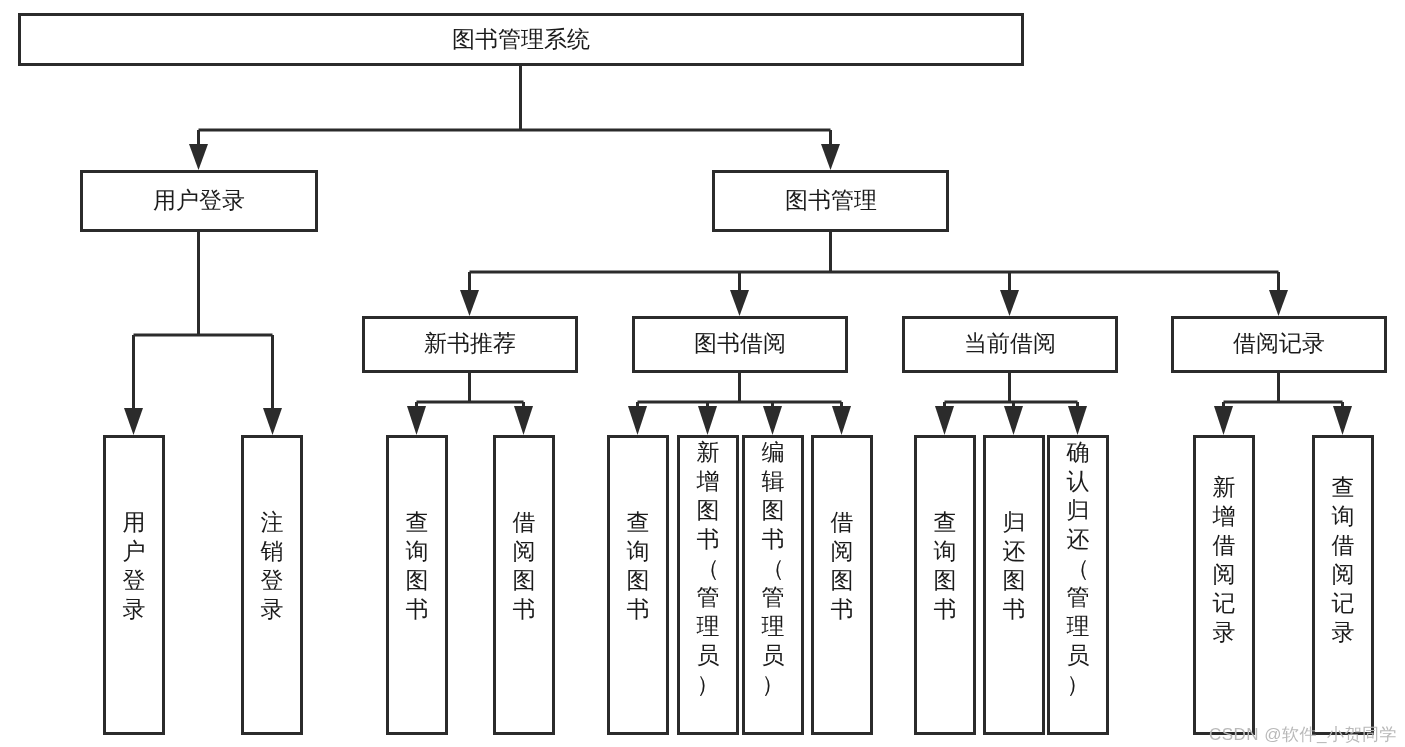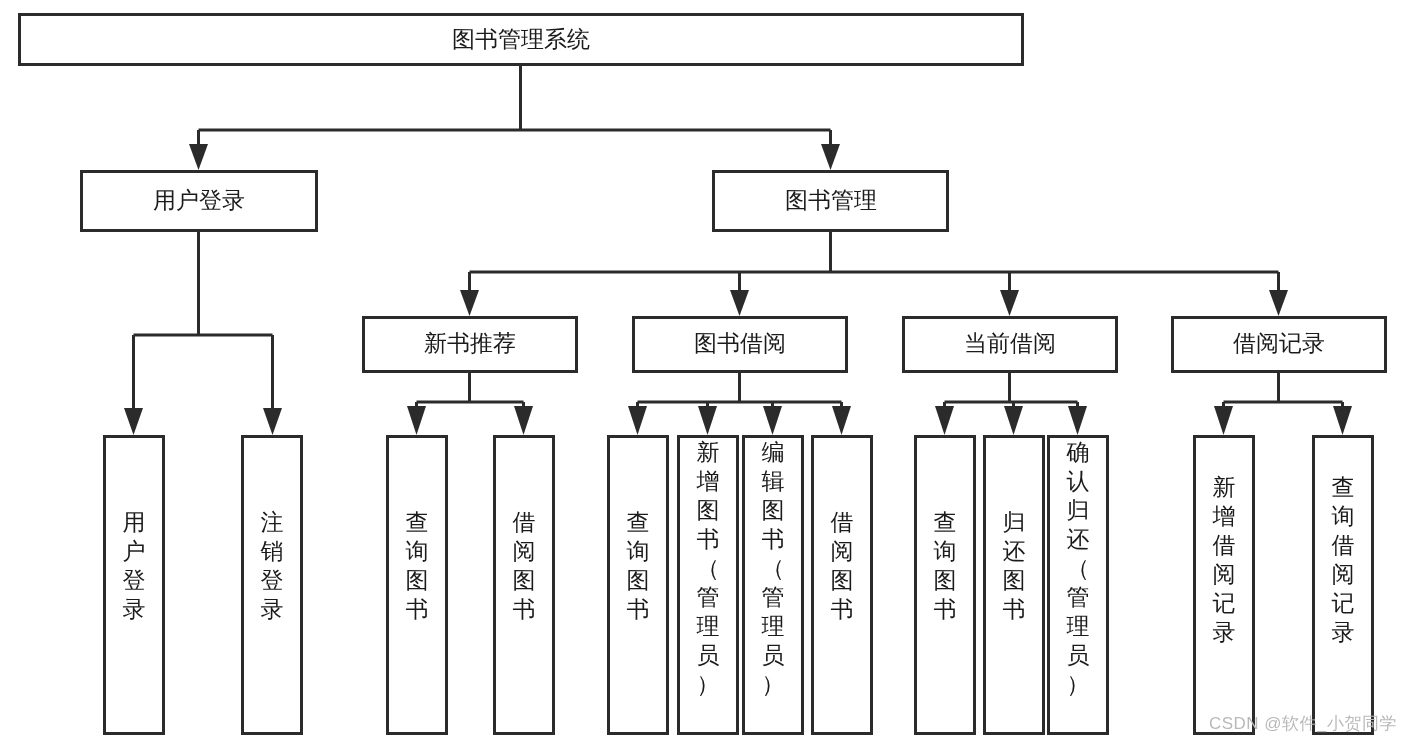--- a/index.html
+++ b/index.html
@@ -50,21 +50,21 @@
   }
   .node-label-vert {
     font-family: "Liberation Sans", sans-serif;
     fill: #1b1b1b;
     font-size: 23px;
     text-anchor: middle;
   }
   .watermark {
     position: absolute;
     right: 8px;
-    bottom: 12px;
+    bottom: 1px;
     font-family: "Liberation Sans", sans-serif;
     font-size: 17px;
     color: #b9b9b9;
     letter-spacing: 0.5px;
     white-space: nowrap;
     pointer-events: none;
   }
 </style>
 </head>
 <body>

